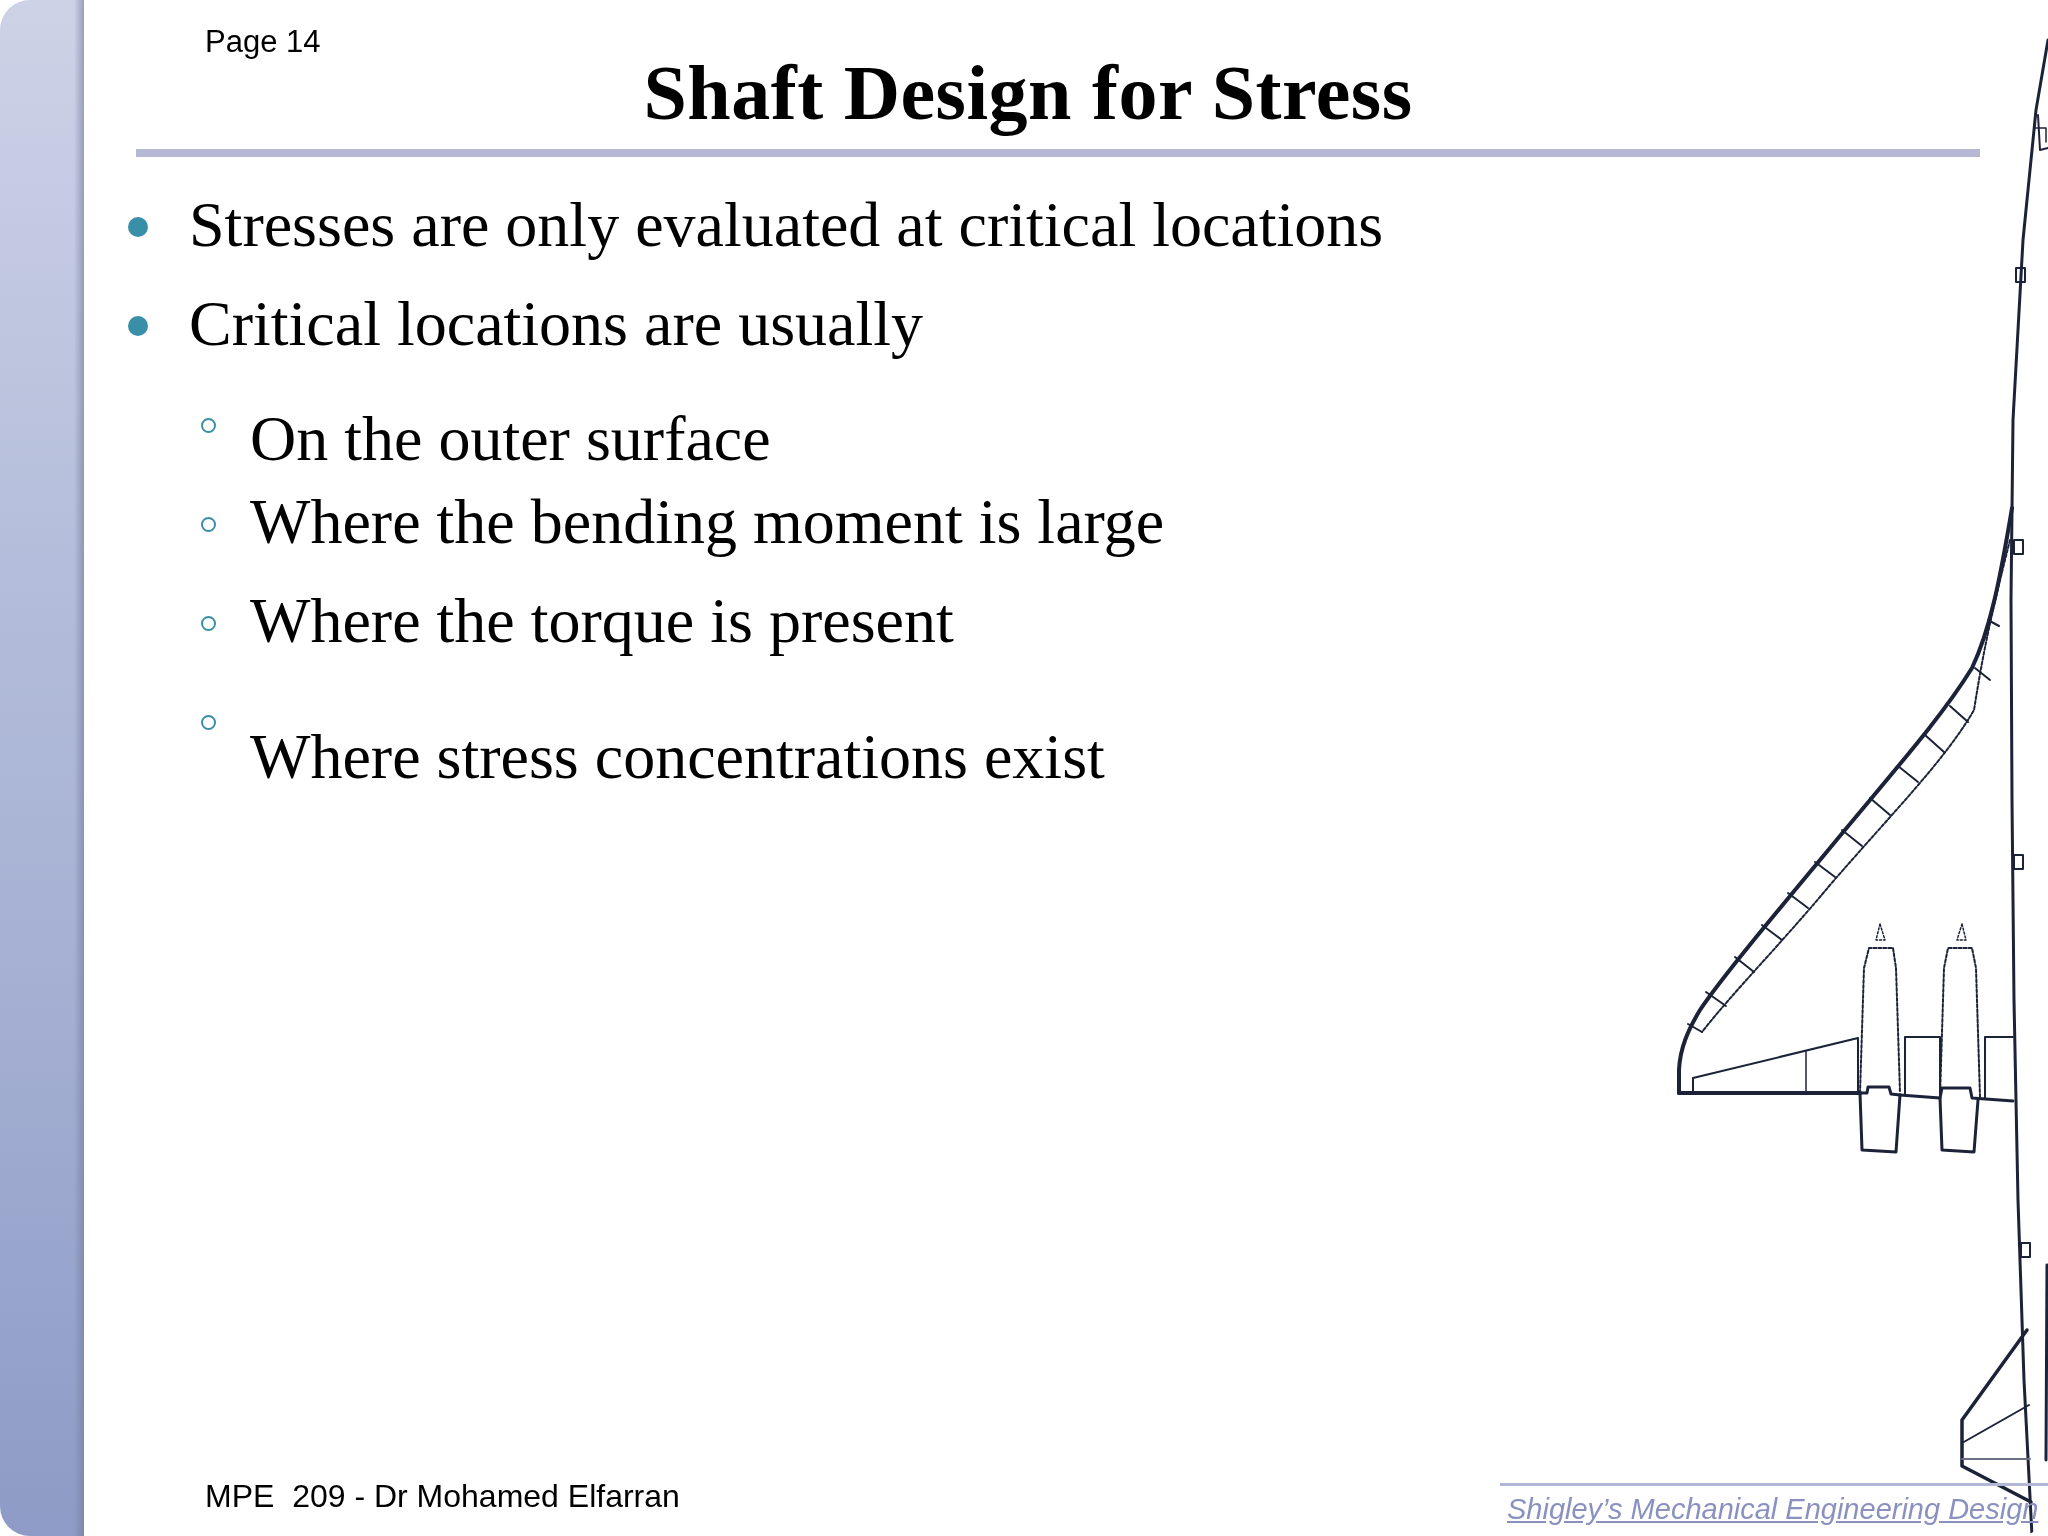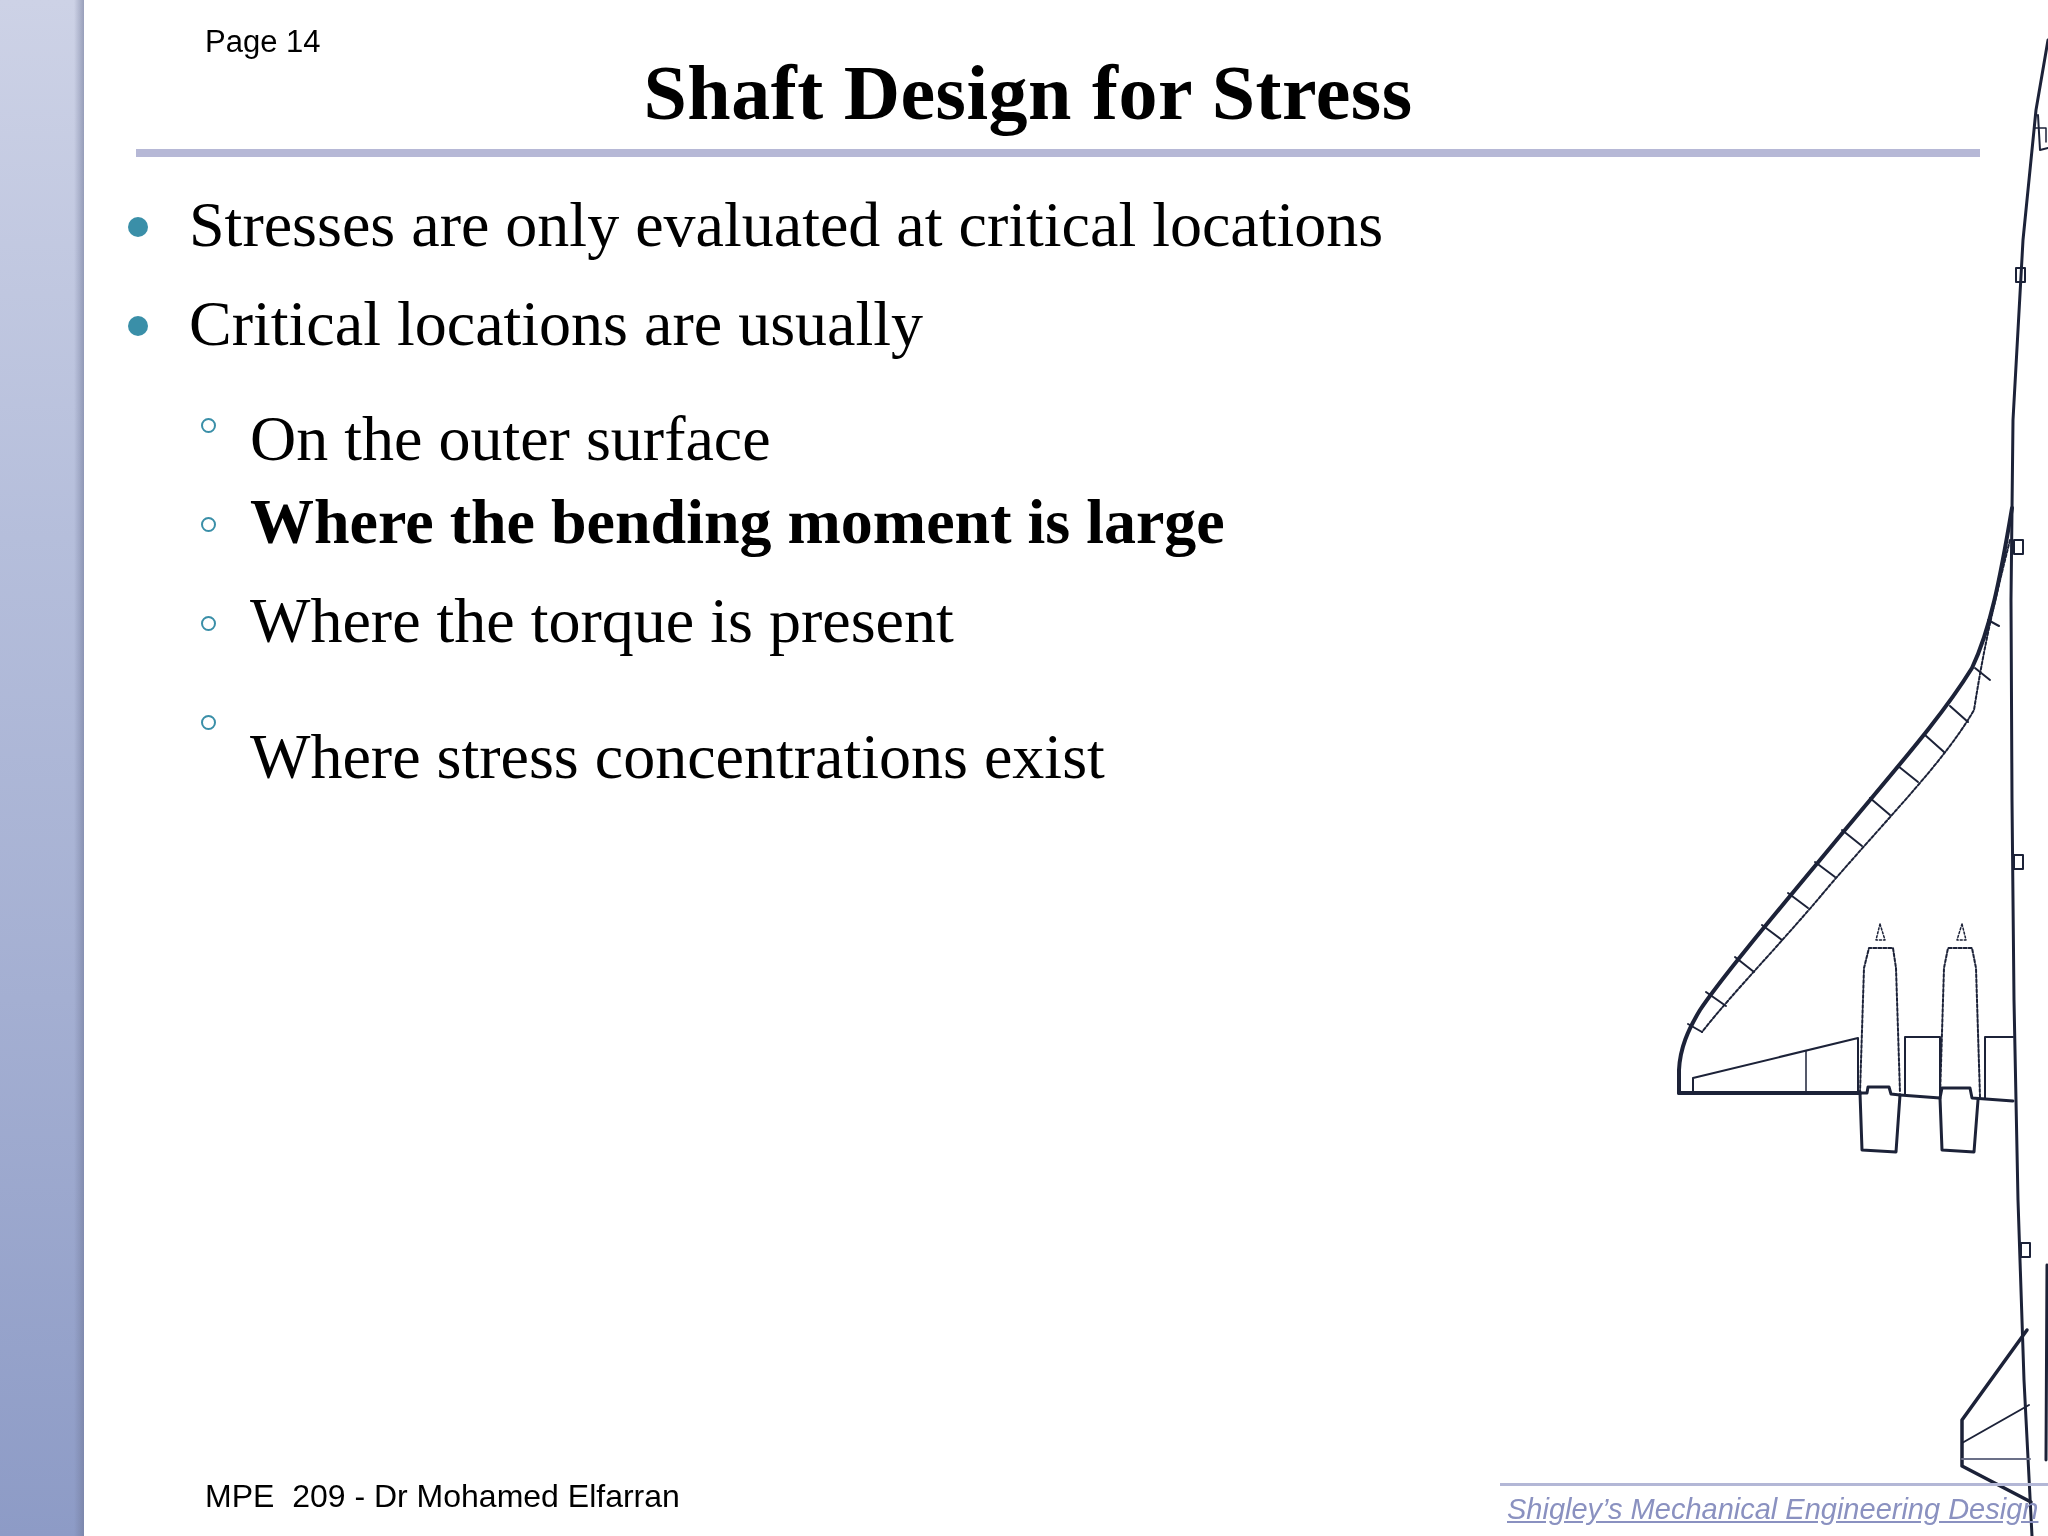--- a/index.html
+++ b/index.html
@@ -9,20 +9,21 @@
       height: 1536px;
       overflow: hidden;
       background: #ffffff;
     }
     .slide {
       position: relative;
       width: 2048px;
       height: 1536px;
       background: #ffffff;
       overflow: hidden;
+      border-radius: 30px;
     }
     .left-band {
       position: absolute;
       left: 0; top: 0;
       width: 84px;
       height: 1536px;
       background: linear-gradient(180deg, #cdd2e6 0%, #b5bedb 35%, #a4afd2 65%, #8d9bc6 100%);
     }
     .left-band-shadow {
       position: absolute;
@@ -140,21 +141,21 @@
     <div class="bullet-dot" style="left:128px; top:217px;"></div>
     <div class="bullet-row" style="left:189px; top:193px;">Stresses are only evaluated at critical locations</div>
 
     <div class="bullet-dot" style="left:128px; top:316px;"></div>
     <div class="bullet-row" style="left:189px; top:292px;">Critical locations are usually</div>
 
     <div class="bullet-ring" style="left:201px; top:418px;"></div>
     <div class="bullet-row" style="left:250px; top:407px;">On the outer surface</div>
 
     <div class="bullet-ring" style="left:201px; top:517px;"></div>
-    <div class="bullet-row" style="left:250px; top:490px;font-weight:bold;">Where the bending moment is large</div>
+    <div class="bullet-row" style="left:250px; top:490px;">Where the bending moment is large</div>
 
     <div class="bullet-ring" style="left:201px; top:616px;"></div>
     <div class="bullet-row" style="left:250px; top:589px;">Where the torque is present</div>
 
     <div class="bullet-ring" style="left:201px; top:715px;"></div>
     <div class="bullet-row" style="left:250px; top:725px;">Where stress concentrations exist</div>
   </div>
 
   <svg class="drawing" viewBox="0 0 2048 1536" xmlns="http://www.w3.org/2000/svg" fill="none" stroke="#1c2238" stroke-linejoin="round" stroke-linecap="round">
 

